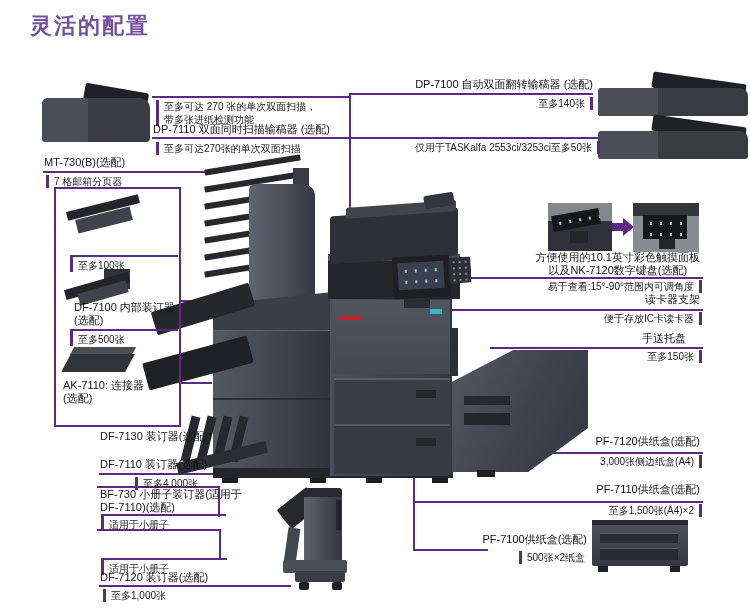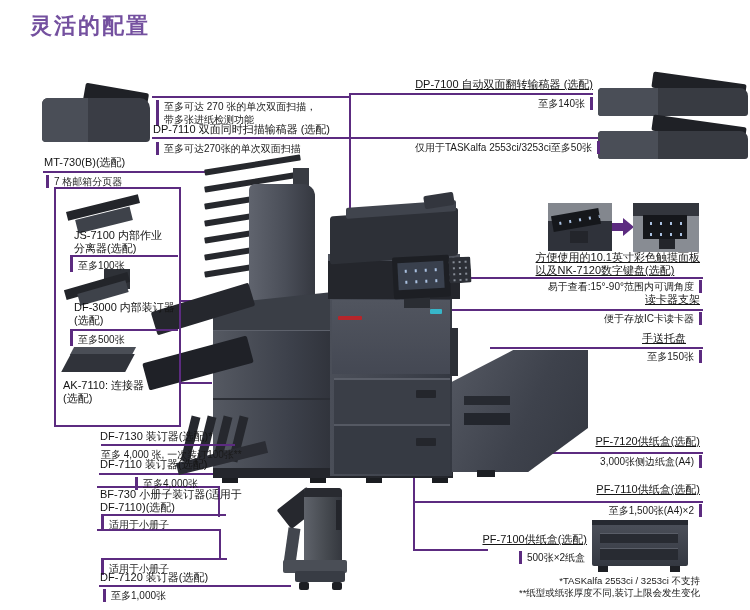--- a/index.html
+++ b/index.html
@@ -1,21 +1,21 @@
 <!DOCTYPE html>
 <html><head>
 <meta charset="utf-8">
 <style>
   html,body{margin:0;padding:0;background:#fff;}
   .page{position:relative;width:750px;height:610px;background:#fff;overflow:hidden;
         font-family:"Liberation Sans",sans-serif;--p:#5c2b80;}
   .title{position:absolute;left:30px;top:11px;font-size:22px;font-weight:bold;
          color:#74509f;letter-spacing:2px;z-index:6;}
   .cl-name{position:absolute;font-size:11px;color:#141414;line-height:1.22;white-space:pre;z-index:5;}
-  .cl-name.r{text-align:left;text-decoration:underline;}
+  .cl-name.r{text-align:center;}
   .cl-desc{position:absolute;font-size:10px;color:#1a1a1a;line-height:1.3;white-space:pre;z-index:5;}
   .bl{border-left:3px solid var(--p);padding-left:5px;}
   .br{border-right:3px solid var(--p);padding-right:5px;text-align:right;}
   .bt{border-top:2px solid var(--p);padding-top:2px;}
   .pl{position:absolute;background:var(--p);z-index:1;}
   .box{position:absolute;border:2px solid var(--p);z-index:4;background:transparent;}
   .mp{position:absolute;z-index:2;}
   .inset{position:absolute;z-index:2;overflow:hidden;}
   .dots{background-image:radial-gradient(#a9c0e0 1.1px,transparent 1.4px);
         background-size:10px 11px;background-position:3px 3px;}
@@ -149,47 +149,44 @@
     <div class="inset" style="left:633px;top:203px;width:66px;height:49px;background:#888c93;">
       <div style="position:absolute;left:0;top:0;width:66px;height:13px;background:#33363d;"></div>
       <div class="dots" style="position:absolute;left:10px;top:12px;width:44px;height:24px;background-color:#15171b;"></div>
       <div style="position:absolute;left:26px;top:36px;width:16px;height:10px;background:#23252b;"></div>
     </div>
   </div>
 
   <div class="box" style="left:54px;top:187px;width:123px;height:236px;">
     <div style="position:absolute;left:10px;top:14px;width:74px;height:9px;background:#23252a;transform:rotate(-14deg);"></div>
     <div style="position:absolute;left:20px;top:24px;width:56px;height:14px;background:#3e424a;transform:rotate(-14deg);"></div>
-    <div class="cl-name" style="left:18px;top:40px;">JS-7100 内部作业
-分离器(选配)</div>
     <div class="cl-desc bt bl" style="left:14px;top:66px;width:100px;">至多100张</div>
     <div style="position:absolute;left:48px;top:80px;width:26px;height:20px;background:#2e3137;"></div>
     <div style="position:absolute;left:8px;top:92px;width:66px;height:10px;background:#23252a;transform:rotate(-16deg);"></div>
     <div style="position:absolute;left:22px;top:98px;width:50px;height:12px;background:#3e424a;transform:rotate(-16deg);"></div>
-    <div class="cl-name" style="left:18px;top:112px;">DF-3000 内部装订器
+    <div class="cl-name" style="left:18px;top:112px;">DF-7100 内部装订器
 (选配)</div>
     <div class="cl-desc bt bl" style="left:14px;top:140px;width:100px;">至多500张</div>
     <div style="position:absolute;left:16px;top:158px;width:62px;height:8px;background:#4a4e56;transform:skewX(-28deg);"></div>
     <div style="position:absolute;left:10px;top:165px;width:64px;height:18px;background:#30333a;transform:skewX(-28deg);"></div>
     <div class="cl-name" style="left:7px;top:190px;">AK-7110: 连接器
 (选配)</div>
   </div>
 
   <div class="cl-desc bl" style="left:156px;top:100px;">至多可达 270 张的单次双面扫描，
 带多张进纸检测功能</div>
   <div class="cl-name" style="left:153px;top:123px;">DP-7110 双面同时扫描输稿器 (选配)</div>
   <div class="cl-desc bl" style="left:156px;top:142px;">至多可达270张的单次双面扫描</div>
   <div class="cl-name r" style="right:157px;top:78px;">DP-7100 自动双面翻转输稿器 (选配)</div>
   <div class="cl-desc br" style="right:157px;top:97px;">至多140张</div>
   <div class="cl-desc br" style="right:150px;top:141px;">仅用于TASKalfa 2553ci/3253ci至多50张</div>
   <div class="cl-name" style="left:44px;top:156px;">MT-730(B)(选配)</div>
   <div class="cl-desc bl" style="left:46px;top:175px;">7 格邮箱分页器</div>
 
   <div class="cl-name" style="left:100px;top:430px;">DF-7130 装订器(选配)*</div>
-  <div class="cl-desc bt" style="left:101px;top:444px;width:134px;">至多 4,000 张, 一次装订100张**</div>
   <div class="cl-name" style="left:100px;top:458px;">DF-7110 装订器(选配)</div>
   <div class="cl-desc bl" style="left:103px;top:477px;margin-left:32px;">至多4,000张</div>
   <div class="cl-name" style="left:100px;top:488px;">BF-730 小册子装订器(适用于
 DF-7110)(选配)</div>
   <div class="cl-desc bt bl" style="left:101px;top:514px;width:117px;">适用于小册子</div>
   <div class="cl-desc bt bl" style="left:101px;top:558px;width:118px;">适用于小册子</div>
   <div class="cl-name" style="left:100px;top:571px;">DF-7120 装订器(选配)</div>
   <div class="cl-desc bl" style="left:103px;top:589px;">至多1,000张</div>
 
   <div class="cl-name r" style="right:50px;top:251px;">方便使用的10.1英寸彩色触摸面板
@@ -199,15 +196,14 @@
   <div class="cl-desc br" style="right:48px;top:312px;">便于存放IC卡读卡器</div>
   <div class="cl-name r" style="right:64px;top:332px;">手送托盘</div>
   <div class="cl-desc br" style="right:48px;top:350px;">至多150张</div>
   <div class="cl-name r" style="right:50px;top:435px;">PF-7120供纸盒(选配)</div>
   <div class="cl-desc br" style="right:48px;top:455px;">3,000张侧边纸盒(A4)</div>
   <div class="cl-name r" style="right:50px;top:483px;">PF-7110供纸盒(选配)</div>
   <div class="cl-desc br" style="right:48px;top:504px;">至多1,500张(A4)×2</div>
   <div class="cl-name r" style="right:163px;top:533px;">PF-7100供纸盒(选配)</div>
   <div class="cl-desc bl" style="left:519px;top:551px;">500张×2纸盒</div>
 
-  <div class="fnote"><span>*TASKalfa 2553ci / 3253ci 不支持</span><br><span>**纸型或纸张厚度不同,装订上限会发生变化</span></div>
 
 </div>
 
 </body></html>

